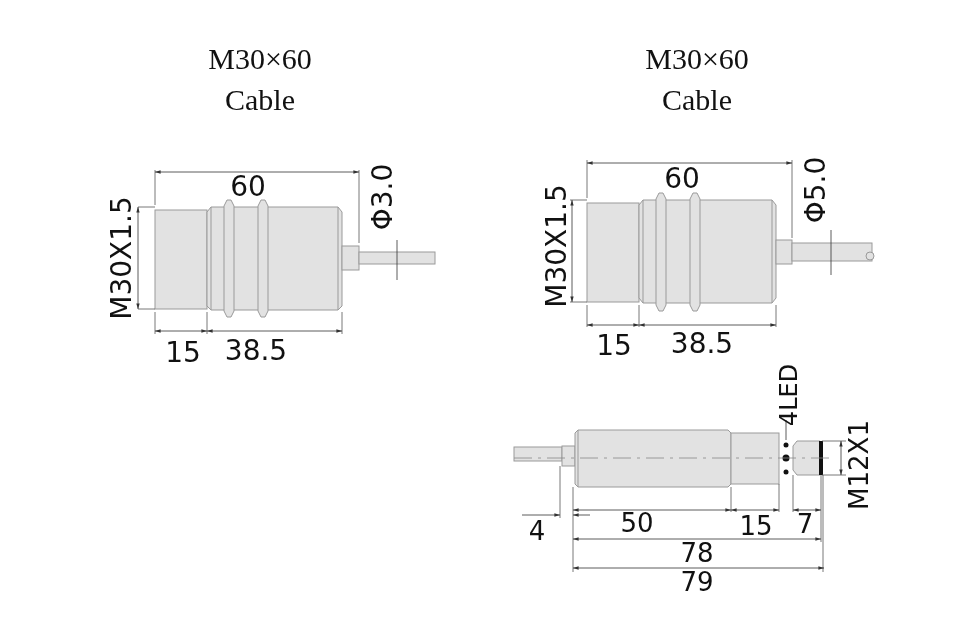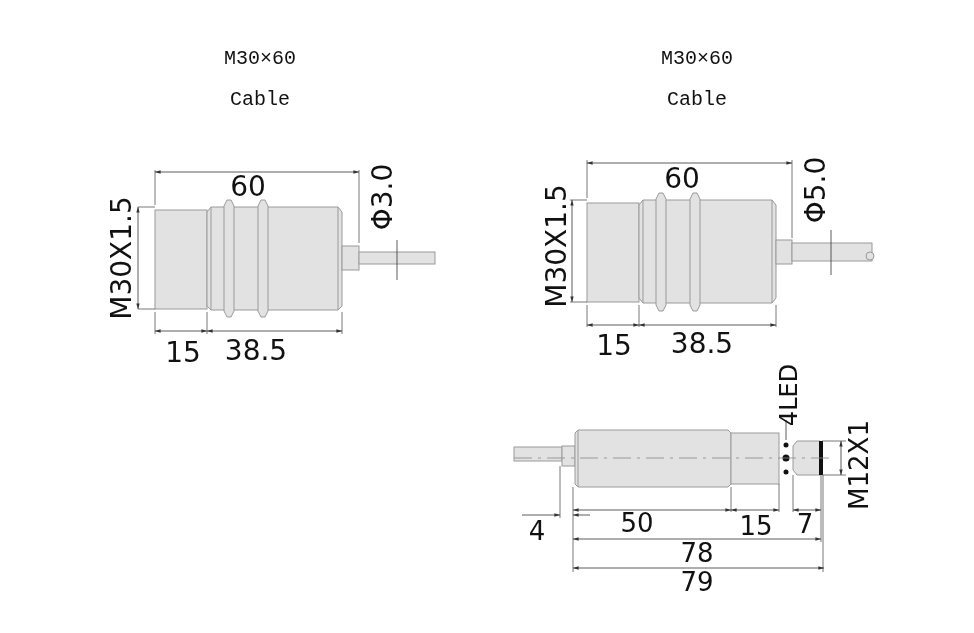--- a/index.html
+++ b/index.html
@@ -1,17 +1,17 @@
 <!DOCTYPE html>
 <html><head>
   <meta charset="utf-8">
   <style>
     html, body { margin: 0; padding: 0; background: #ffffff; }
     body { width: 974px; height: 633px; position: relative; overflow: hidden; font-family: "DejaVu Sans", sans-serif; }
-    .title { position: absolute; text-align: center; color: #111; font-size: 20px; line-height: 41px; font-family: Liberation Mono, monospace; }
+    .title { position: absolute; text-align: center; color: #111; font-size: 30px; line-height: 41px; font-family: Liberation Serif, serif; }
     .title span { display: block; }
     svg { position: absolute; left: 0; top: 0; }
     svg text { font-family: "DejaVu Sans", sans-serif; fill: #111; }
   </style>
 </head>
 <body>
 
 <div class="title" style="left:155px; top:38px; width:210px;">
   <span>M30×60</span>
   <span>Cable</span>

